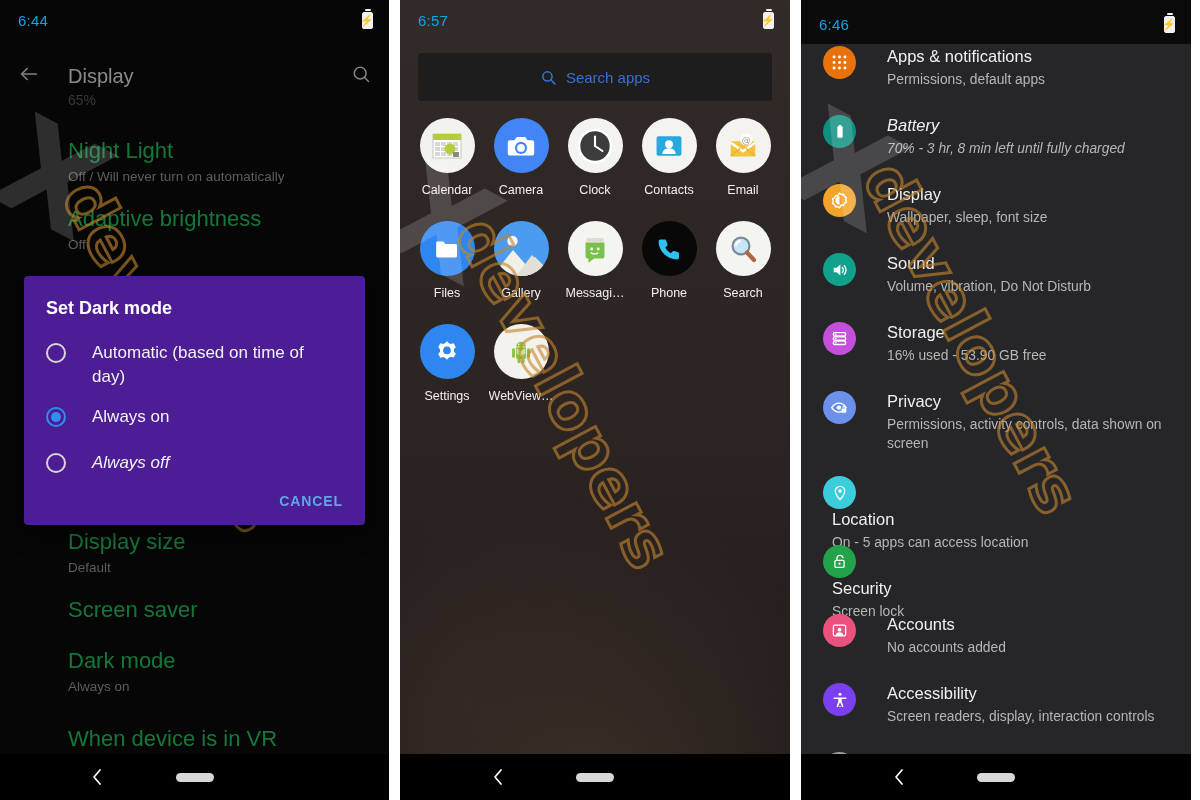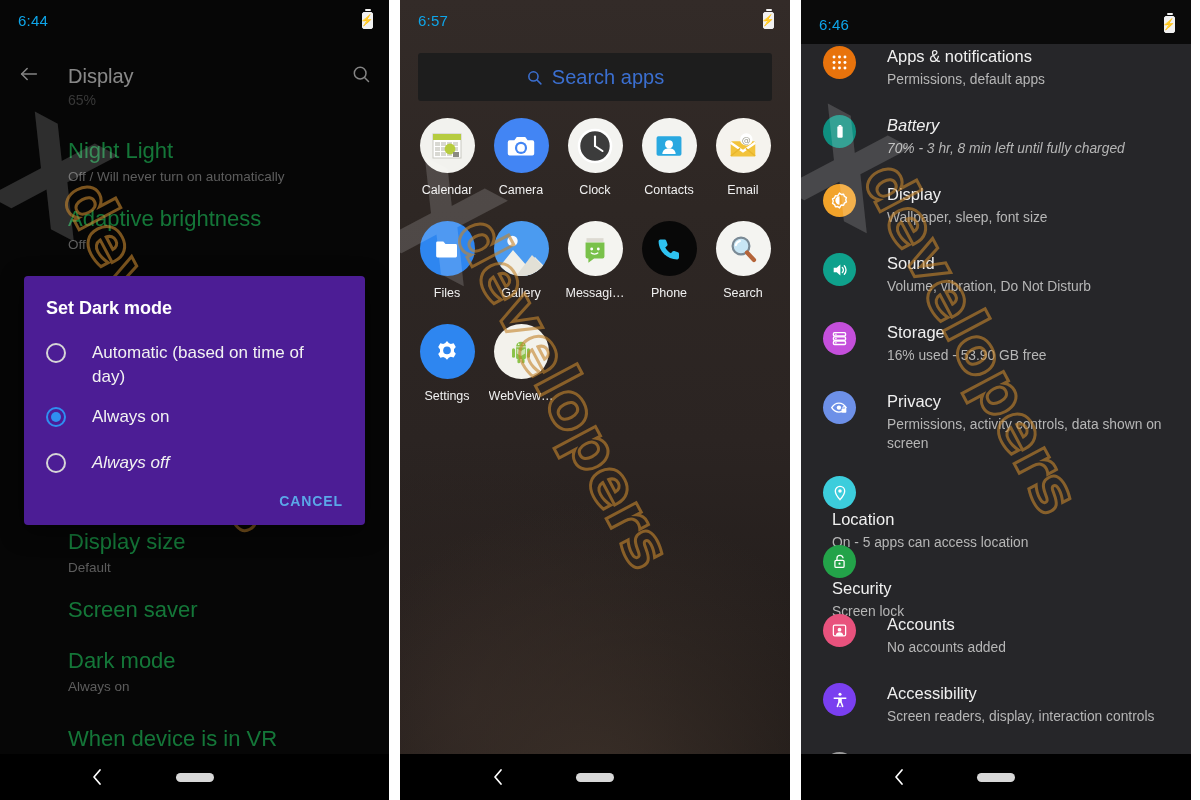--- a/index.html
+++ b/index.html
@@ -133,21 +133,21 @@
       radial-gradient(ellipse 120% 60% at 50% 100%, #3a2f28 0%, rgba(58,47,40,0) 62%),
       radial-gradient(ellipse 90% 55% at 18% 88%, #2e2522 0%, rgba(46,37,34,0) 60%),
       linear-gradient(180deg, #332b28 0%, #2e2724 26%, #2b2422 55%, #241e1c 78%, #1c1715 100%);
   }
   .searchbar {
     position: absolute; top: 53px; left: 18px; right: 18px; height: 48px;
     background: #1d1d1d; border-radius: 3px; display: flex;
     align-items: center; justify-content: center; z-index: 20;
   }
   .searchbar .sicon { color: #3b6fd0; margin-right: 9px; display: flex; }
-  .searchbar .stext { color: #3b6fd0; font-size: 20px; }
+  .searchbar .stext { color: #3b6fd0; font-size: 15px; }
 
   .appgrid {
     position: absolute; top: 118px; left: 0; right: 0; z-index: 20;
     display: grid; grid-template-columns: repeat(5, 1fr);
     row-gap: 24px; padding: 0 10px;
   }
   .appcell { display: flex; flex-direction: column; align-items: center; }
   .appicon {
     width: 55px; height: 55px; border-radius: 50%;
     display: flex; align-items: center; justify-content: center;

